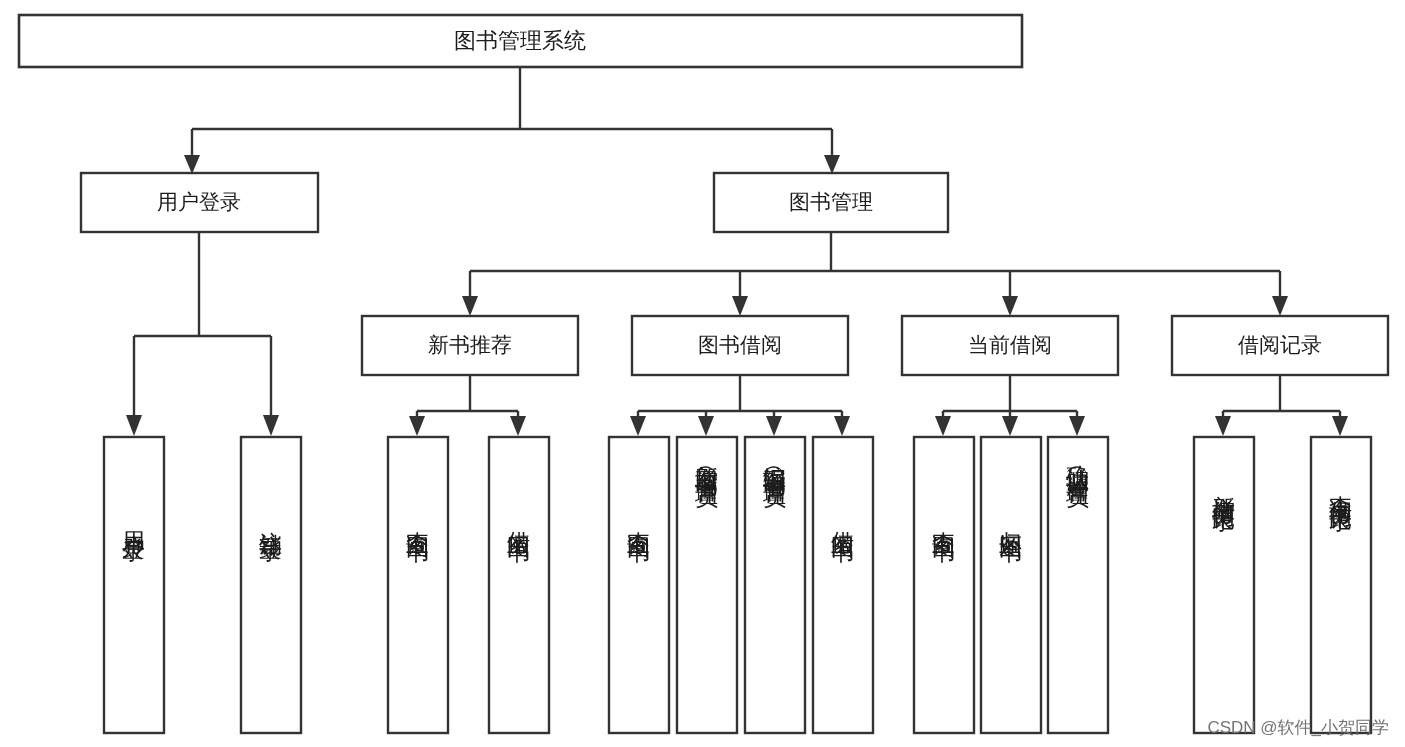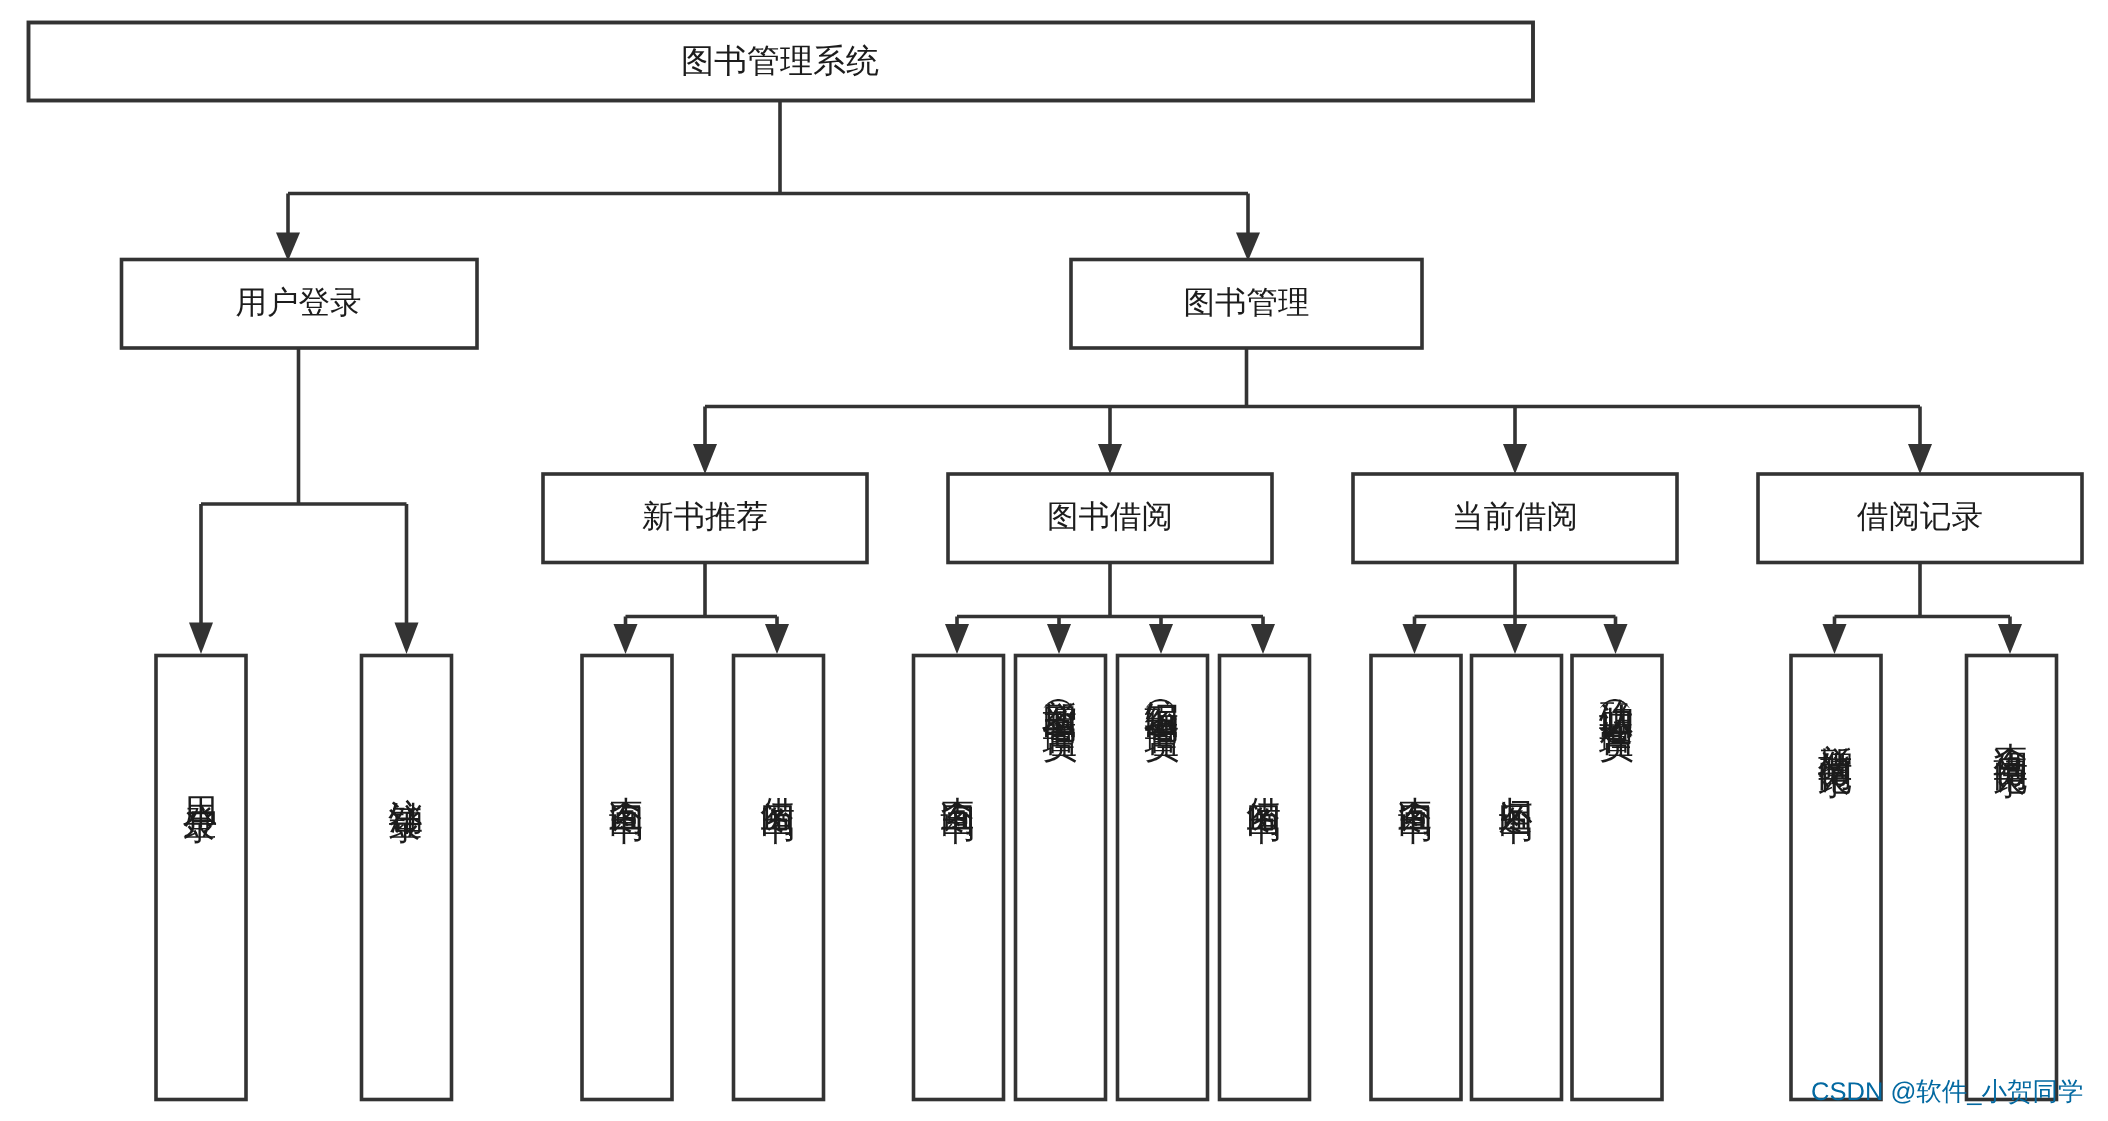--- a/index.html
+++ b/index.html
@@ -76,21 +76,21 @@
     color: #1c1c1c;
     letter-spacing: 3px;
     white-space: nowrap;
   }
   .watermark {
     position: absolute;
     right: 12px;
     bottom: 8px;
     font-family: "Liberation Sans", "DejaVu Sans", sans-serif;
     font-size: 17px;
-    color: #0369a1;
+    color: #737373;
     white-space: nowrap;
     pointer-events: none;
     margin-left: 16px;
   }
 </style>
 </head>
 <body>
 
 <div id="diagram-root">
 

